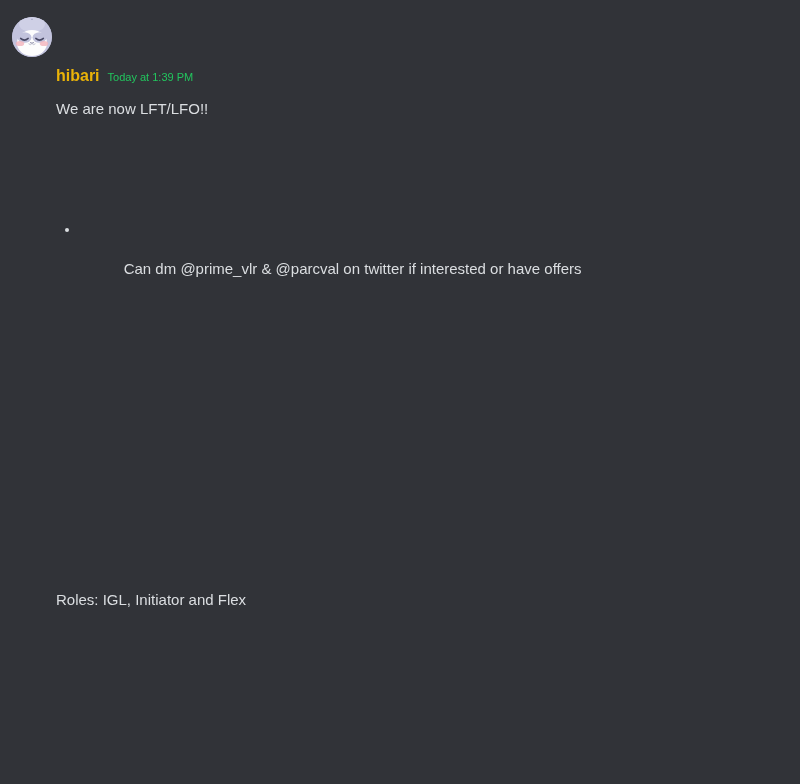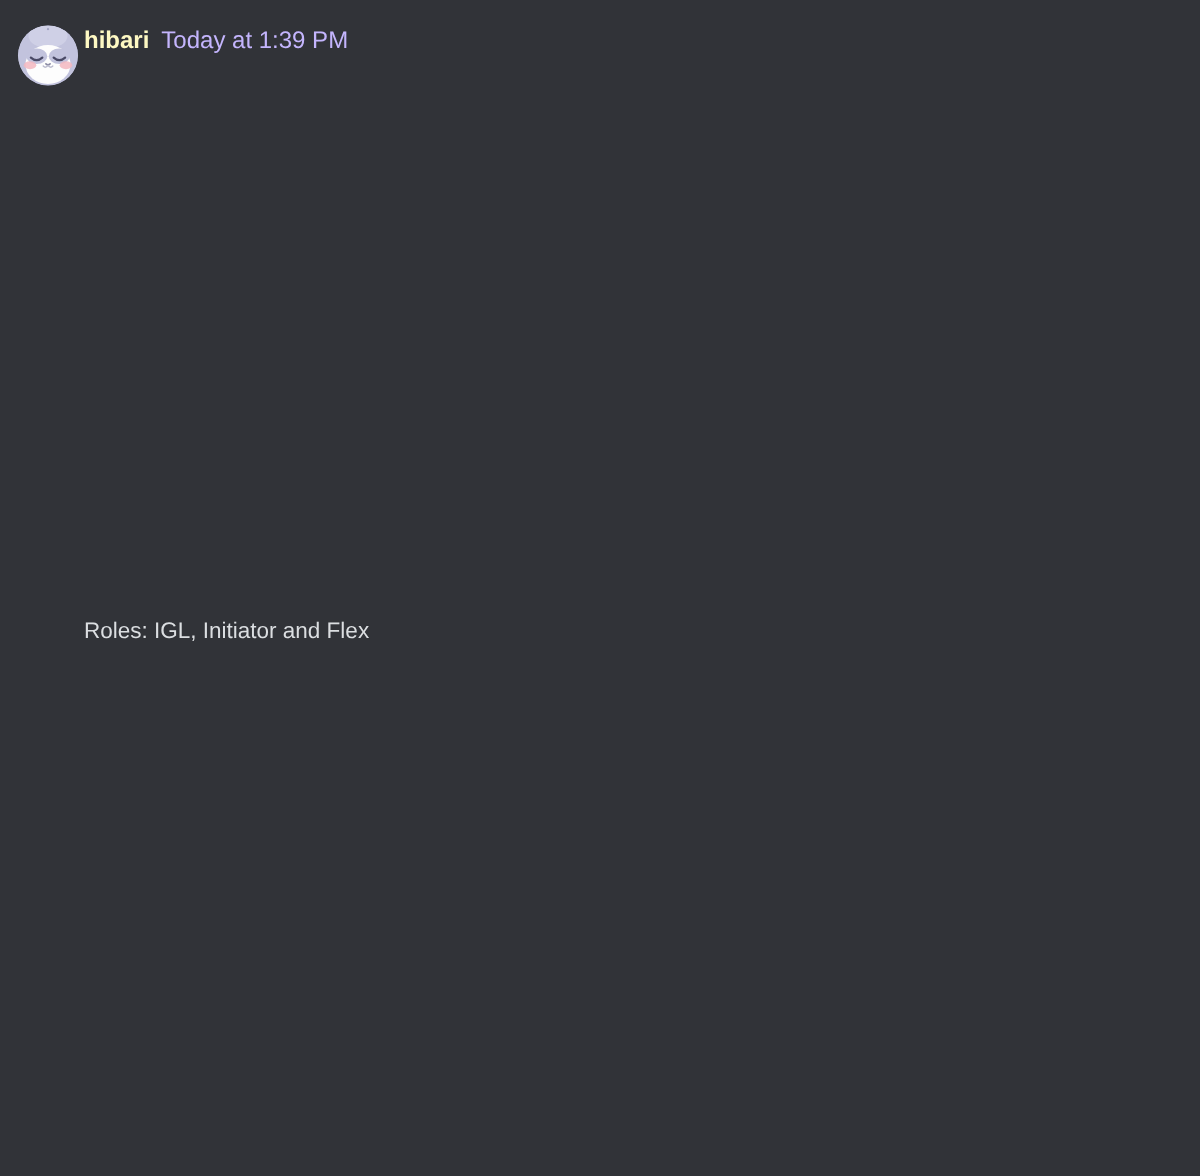--- a/index.html
+++ b/index.html
@@ -44,28 +44,29 @@
 
   
   .msg-header {
     display:flex;
     align-items:baseline;
     line-height:1.375rem;
     height:22px;
     margin-bottom:1px;
   }
   .username {
-    color:#fef9c3;
+    color:#eab308;
     font-size:16px;
     font-weight:bold;
     letter-spacing:0px;
+    margin-top:48px;
   }
   .timestamp {
-    color:#c4b5fd;
-    font-size:16px;
+    color:#22c55e;
+    font-size:11px;
     margin-left:8px;
     white-space:nowrap;
   }
 
   
   .content {
     color:#dbdee1;
     font-size:15px;
     line-height:19.5px;
     white-space:pre-wrap;
@@ -141,22 +142,27 @@
 
   <div class="msg-body">
 
     <div class="msg-header">
       <span class="username">hibari</span>
       <span class="timestamp">Today at 1:39 PM</span>
     </div>
 
     <div class="content">
 
+      <div class="line">We are now LFT/LFO!!</div>
 
       <ul class="bullets">
+        <li>
+          <span class="dot"></span>
+          <span>Can dm @prime_vlr &amp; @parcval on twitter if interested or have offers</span>
+        </li>
       </ul>
 
       <div class="blank">&nbsp;</div>
       <div class="blank">&nbsp;</div>
 
       
       <div class="player-block">
         <div class="line">Roles: IGL, Initiator and Flex</div>
         
         

